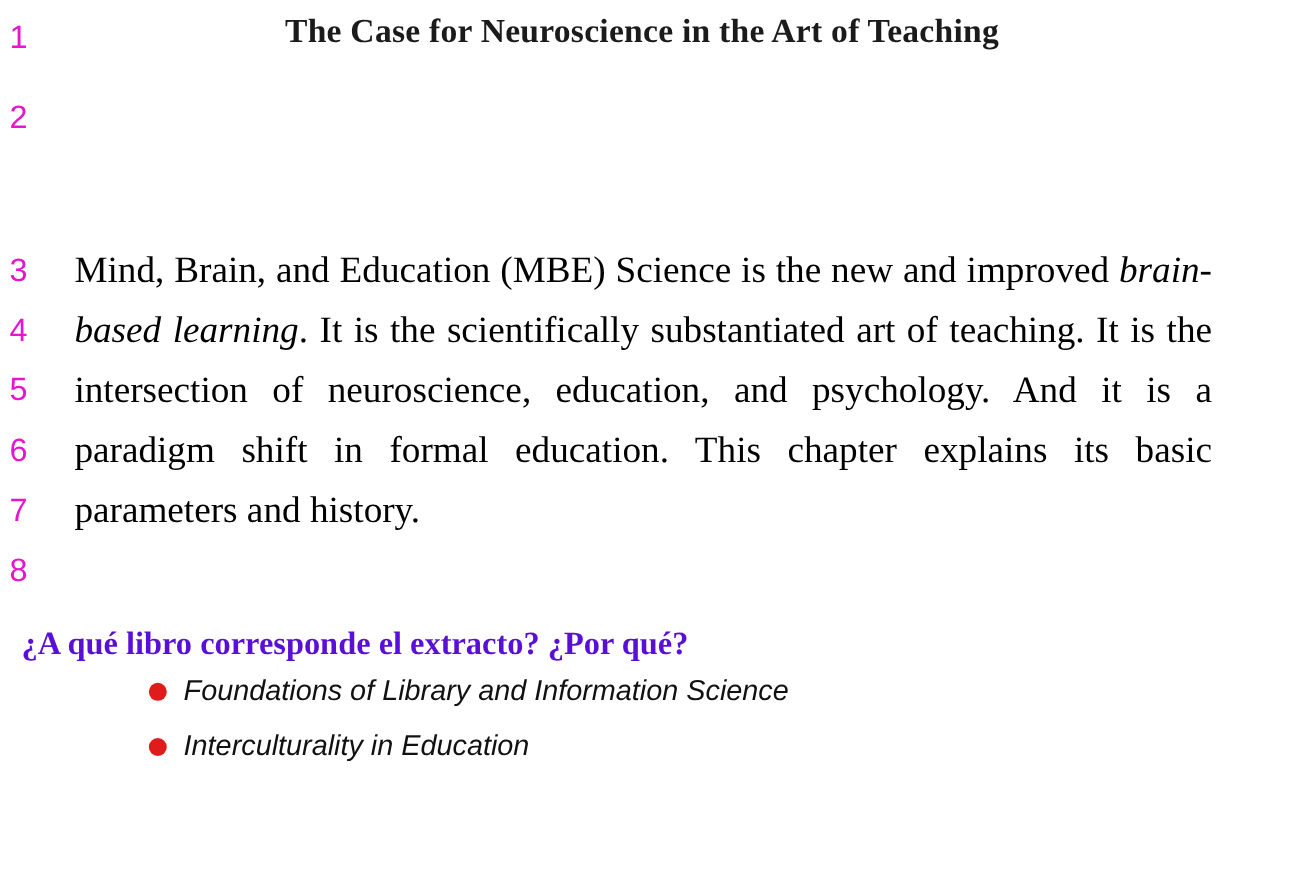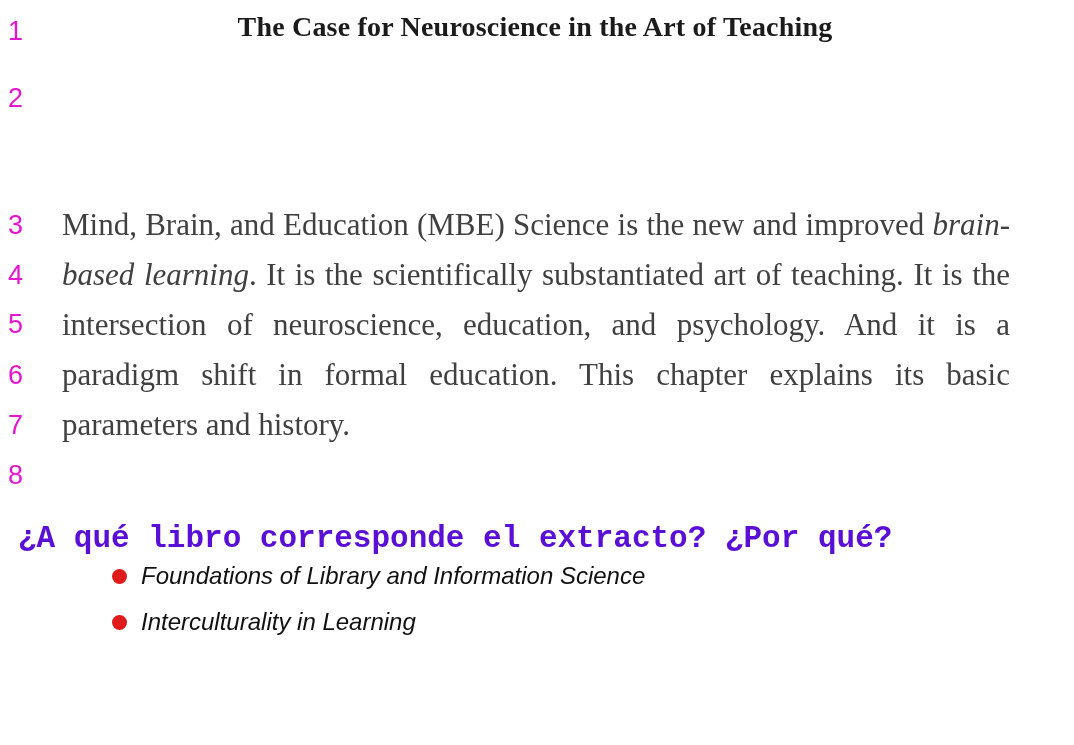--- a/index.html
+++ b/index.html
@@ -53,41 +53,41 @@
 
   
   .doc-para {
     position: absolute;
     left: 62px;
     top: 200px;
     width: 948px;
     font-family: "Liberation Serif", serif;
     font-size: 31px;
     line-height: 50px;
-    color: #404040;
+    color: #000000;
     text-align: justify;
     text-justify: inter-word;
   }
 
   
   .question {
     position: absolute;
     left: 18px;
     top: 521px;
-    font-family: Liberation Mono, monospace;
+    font-family: Liberation Serif, serif;
     font-weight: bold;
-    font-size: 31px;
+    font-size: 27px;
     color: #5a0fd6;
     white-space: nowrap;
   }
 
   
   .options {
     position: absolute;
-    left: 112px;
+    left: 124px;
     top: 558px;
     width: 900px;
   }
   .option-item {
     display: flex;
     align-items: flex-start;
     margin-bottom: 10px;
   }
   .bullet {
     flex: 0 0 auto;
@@ -128,17 +128,17 @@
 
   <div class="question">¿A qué libro corresponde el extracto? ¿Por qué?</div>
 
   <div class="options">
     <div class="option-item">
       <span class="bullet"></span>
       <span class="option-text">Foundations of Library and Information Science</span>
     </div>
     <div class="option-item">
       <span class="bullet"></span>
-      <span class="option-text">Interculturality in Learning</span>
+      <span class="option-text">Interculturality in Education</span>
     </div>
   </div>
 
 </div>
 
 </body></html>

